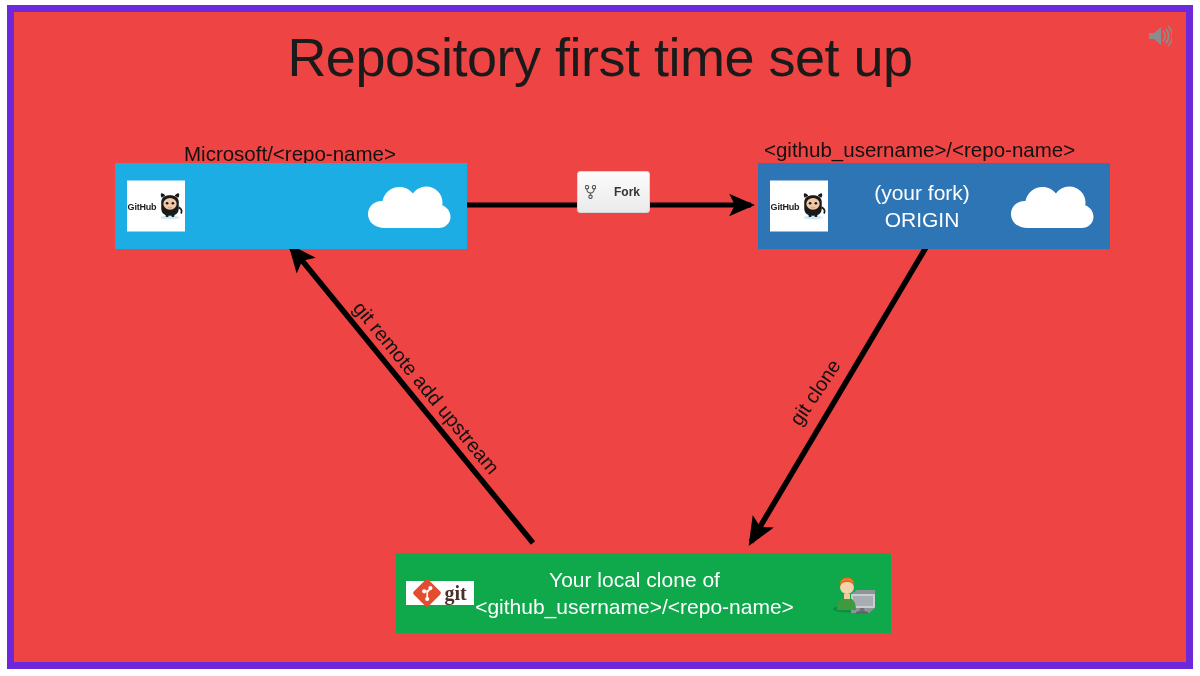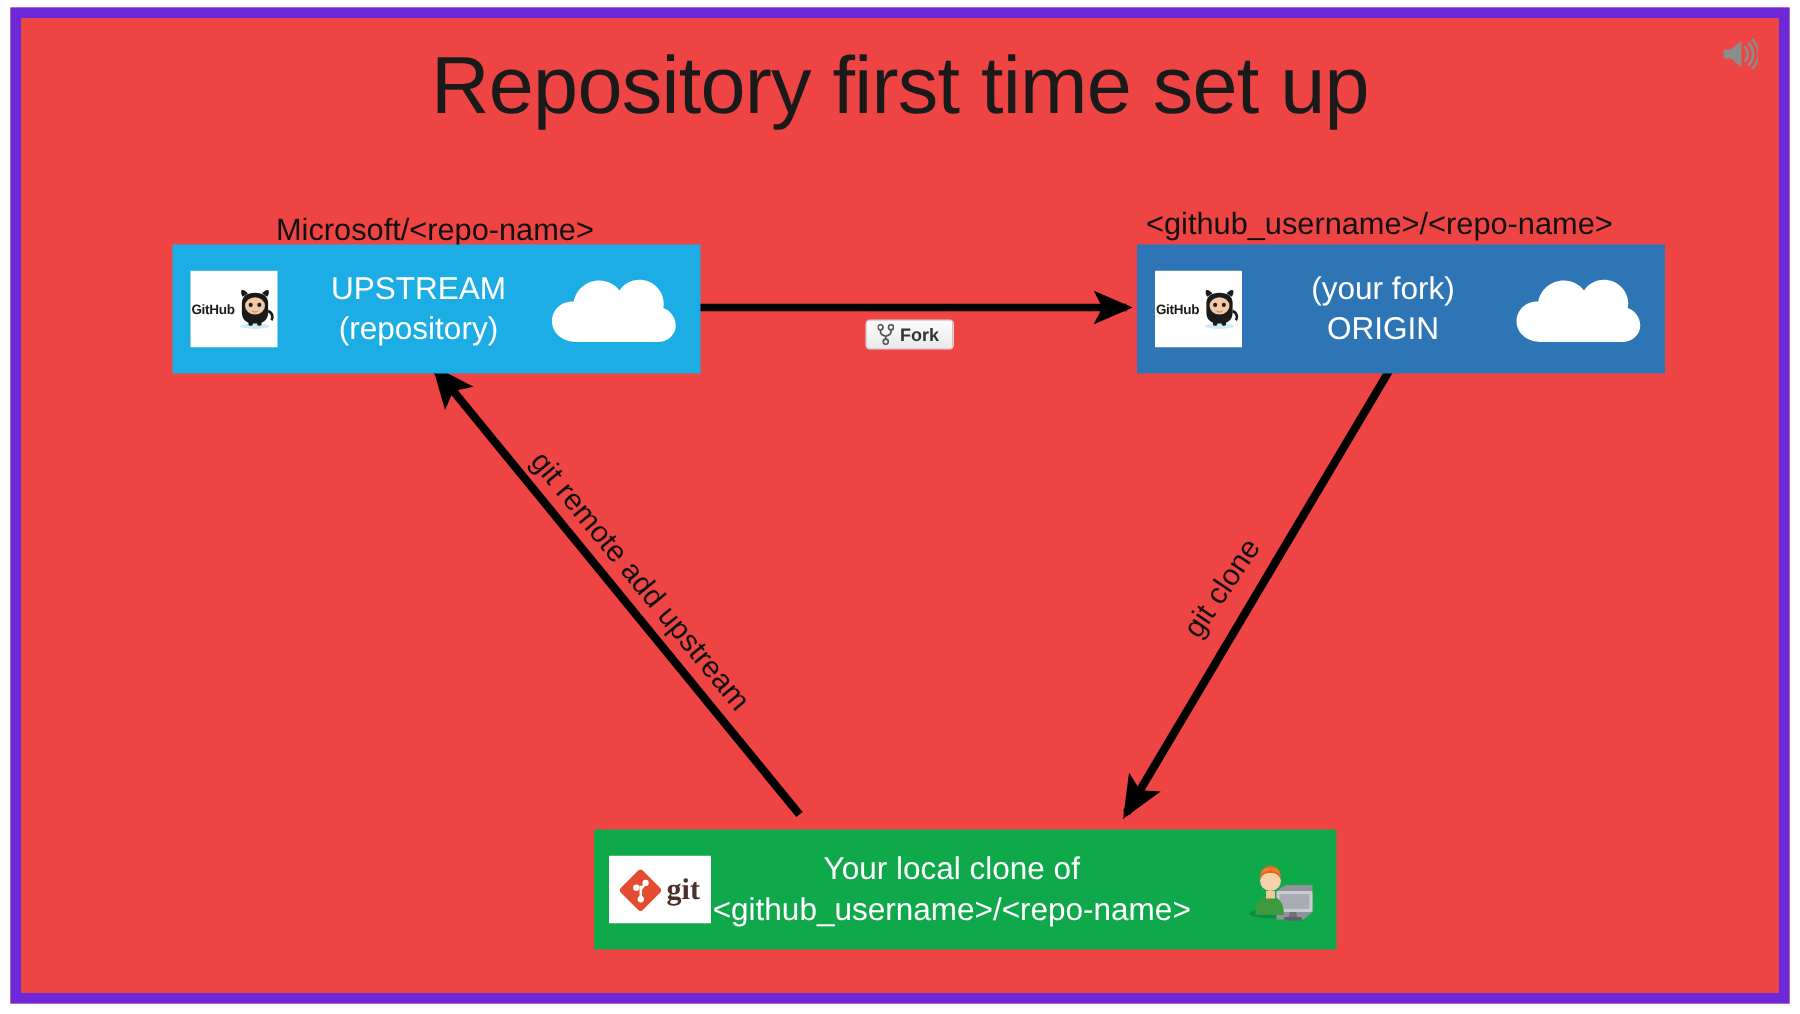--- a/index.html
+++ b/index.html
@@ -144,21 +144,21 @@
     transform: translateY(-50%);
   }
 
   
   .git-card {
     position: absolute;
     left: 10px;
     top: 50%;
     transform: translateY(-50%);
     width: 68px;
-    height: 45px;
+    height: 24px;
     background: #ffffff;
     display: flex;
     align-items: center;
     justify-content: center;
     gap: 3px;
   }
   .git-word {
     font-size: 20px;
     font-weight: bold;
     color: #4a312a;
@@ -172,30 +172,29 @@
     right: 12px;
     top: 50%;
     transform: translateY(-50%);
   }
 
   
   #fork-button {
     position: absolute;
     left: 563px;
     top: 159px;
-    height: 20px;
+    height: 42px;
     padding: 0 9px 0 7px;
     display: flex;
     align-items: center;
-    gap: 4px;
+    gap: 18px;
     background: linear-gradient(#fcfcfc, #eaeaea);
     border: 1px solid #d6d6d6;
     border-radius: 3px;
     box-sizing: border-box;
-    margin-top: 42px;
   }
   #fork-label {
     font-size: 12px;
     font-weight: bold;
     color: #333333;
     line-height: 12px;
     font-family: "Liberation Sans", sans-serif;
   }
 
   
@@ -270,24 +269,20 @@
         <ellipse cx="16" cy="13" rx="7.6" ry="6.6" fill="#f3c8a6"></ellipse>
         <circle cx="12.7" cy="12.3" r="1.55" fill="#1a1a1a"></circle>
         <circle cx="19.3" cy="12.3" r="1.55" fill="#1a1a1a"></circle>
         <path d="M13.7 17 Q16 18.6 18.3 17" stroke="#c98f63" stroke-width="0.9" fill="none"></path>
         <path d="M26 17 C29.5 18.5 30 22 28.5 24" stroke="#1a1a1a" stroke-width="2" fill="none"></path>
         <rect x="11" y="24.5" width="3.4" height="3.6" rx="1.3" fill="#1a1a1a"></rect>
         <rect x="17.6" y="24.5" width="3.4" height="3.6" rx="1.3" fill="#1a1a1a"></rect>
       </svg>
     </div>
 
-    <div class="box-label">
-      <div>UPSTREAM</div>
-      <div>(repository)</div>
-    </div>
 
     <svg class="cloud" width="88" height="52" viewBox="0 0 88 52">
       <path d="M20 48 C9 48 3 41.5 3 34 C3 26.5 9.5 20.5 17.5 21 C19 13 26 7 34.5 7 C40 7 45 9.6 48 13.6
                C50.8 9.4 55.6 6.5 61.2 6.5 C70.2 6.5 77.5 13.6 77.5 22.4 C77.5 23.4 77.4 24.4 77.2 25.3
                C82.3 27.2 85.5 31.8 85.5 37 C85.5 43.2 80.2 48 73.6 48 Z" fill="#ffffff"></path>
     </svg>
   </div>
 
   <div class="box-caption" style="left:750px; top:126px;">&lt;github_username&gt;/&lt;repo-name&gt;</div>
 

